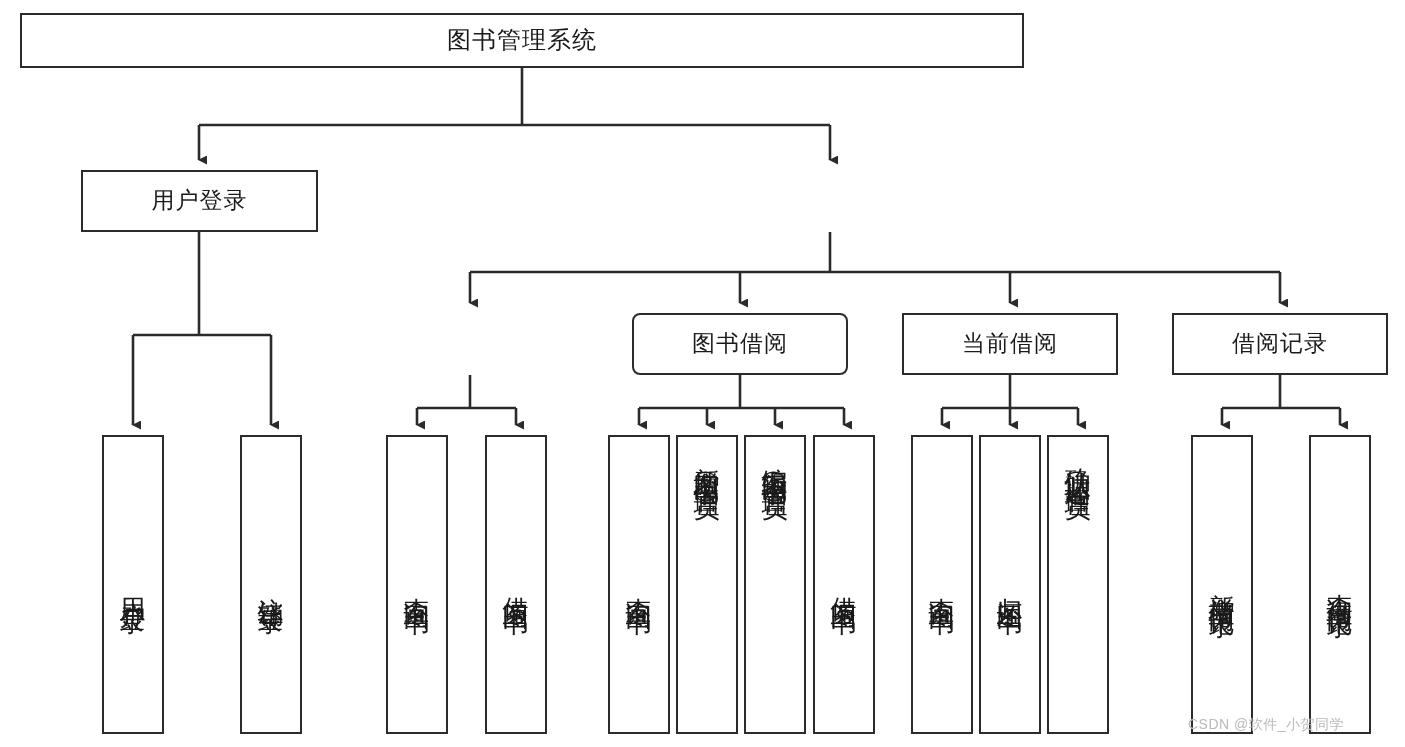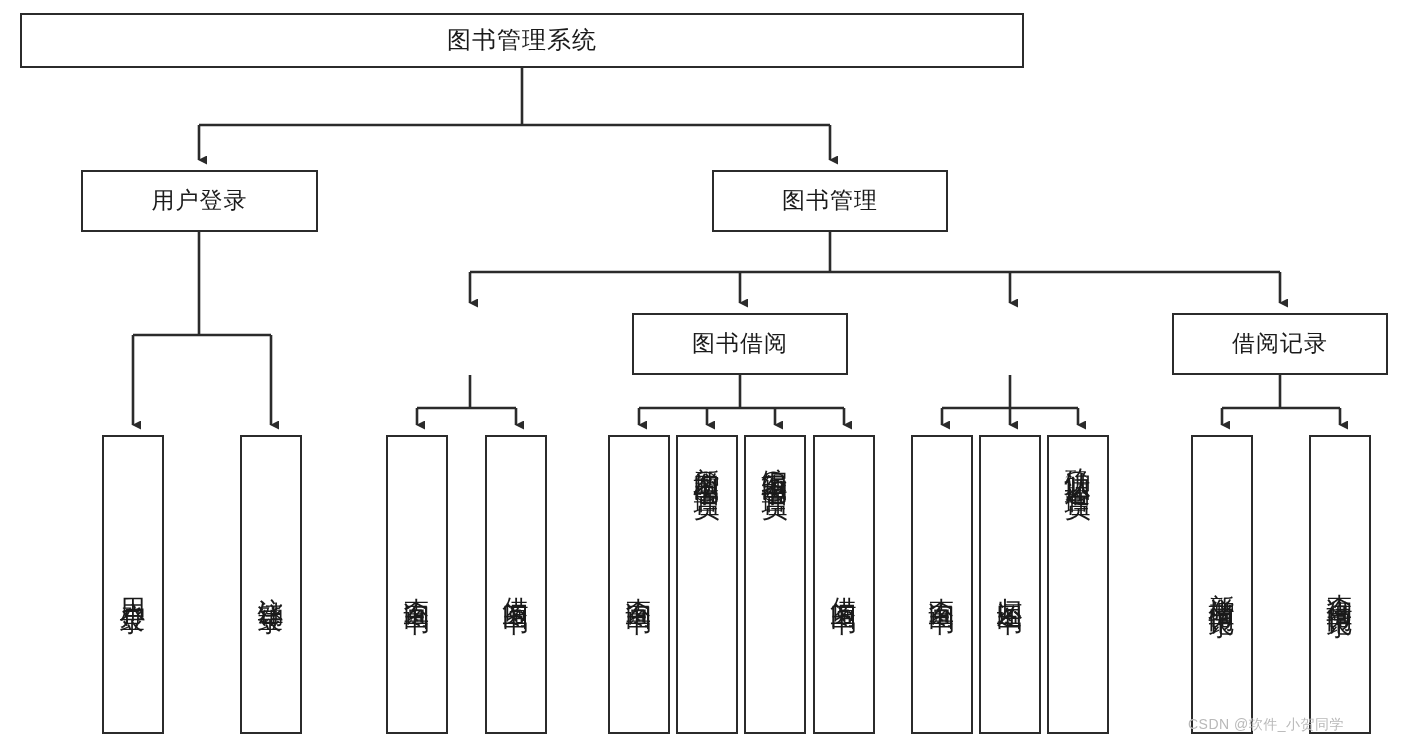--- a/index.html
+++ b/index.html
@@ -115,26 +115,26 @@
     </g>
   </svg>
 
   <div class="node horiz root" style="left:20px;top:13px;width:1004px;height:55px;">
     <span class="lbl">图书管理系统</span>
   </div>
 
   <div class="node horiz" style="left:81px;top:170px;width:237px;height:62px;">
     <span class="lbl">用户登录</span>
   </div>
-  <div class="node horiz" style="left:712px;top:170px;width:236px;height:62px;">
-    <span class="lbl">图书管理</span>
+
+  <div class="node horiz" style="left:632px;top:313px;width:216px;height:62px;border-radius:8px;">
+    <span class="lbl">图书借阅</span>
   </div>
-
-  <div class="node horiz" style="left:632px;top:313px;width:216px;height:62px;">
-    <span class="lbl">图书借阅</span>
+  <div class="node horiz" style="left:902px;top:313px;width:216px;height:62px;">
+    <span class="lbl">当前借阅</span>
   </div>
   <div class="node horiz" style="left:1172px;top:313px;width:216px;height:62px;">
     <span class="lbl">借阅记录</span>
   </div>
 
   <div class="node vert" style="left:102px;top:435px;width:62px;height:299px;">
     <span class="lbl">用户登录</span>
   </div>
   <div class="node vert" style="left:240px;top:435px;width:62px;height:299px;">
     <span class="lbl">注销登录</span>

